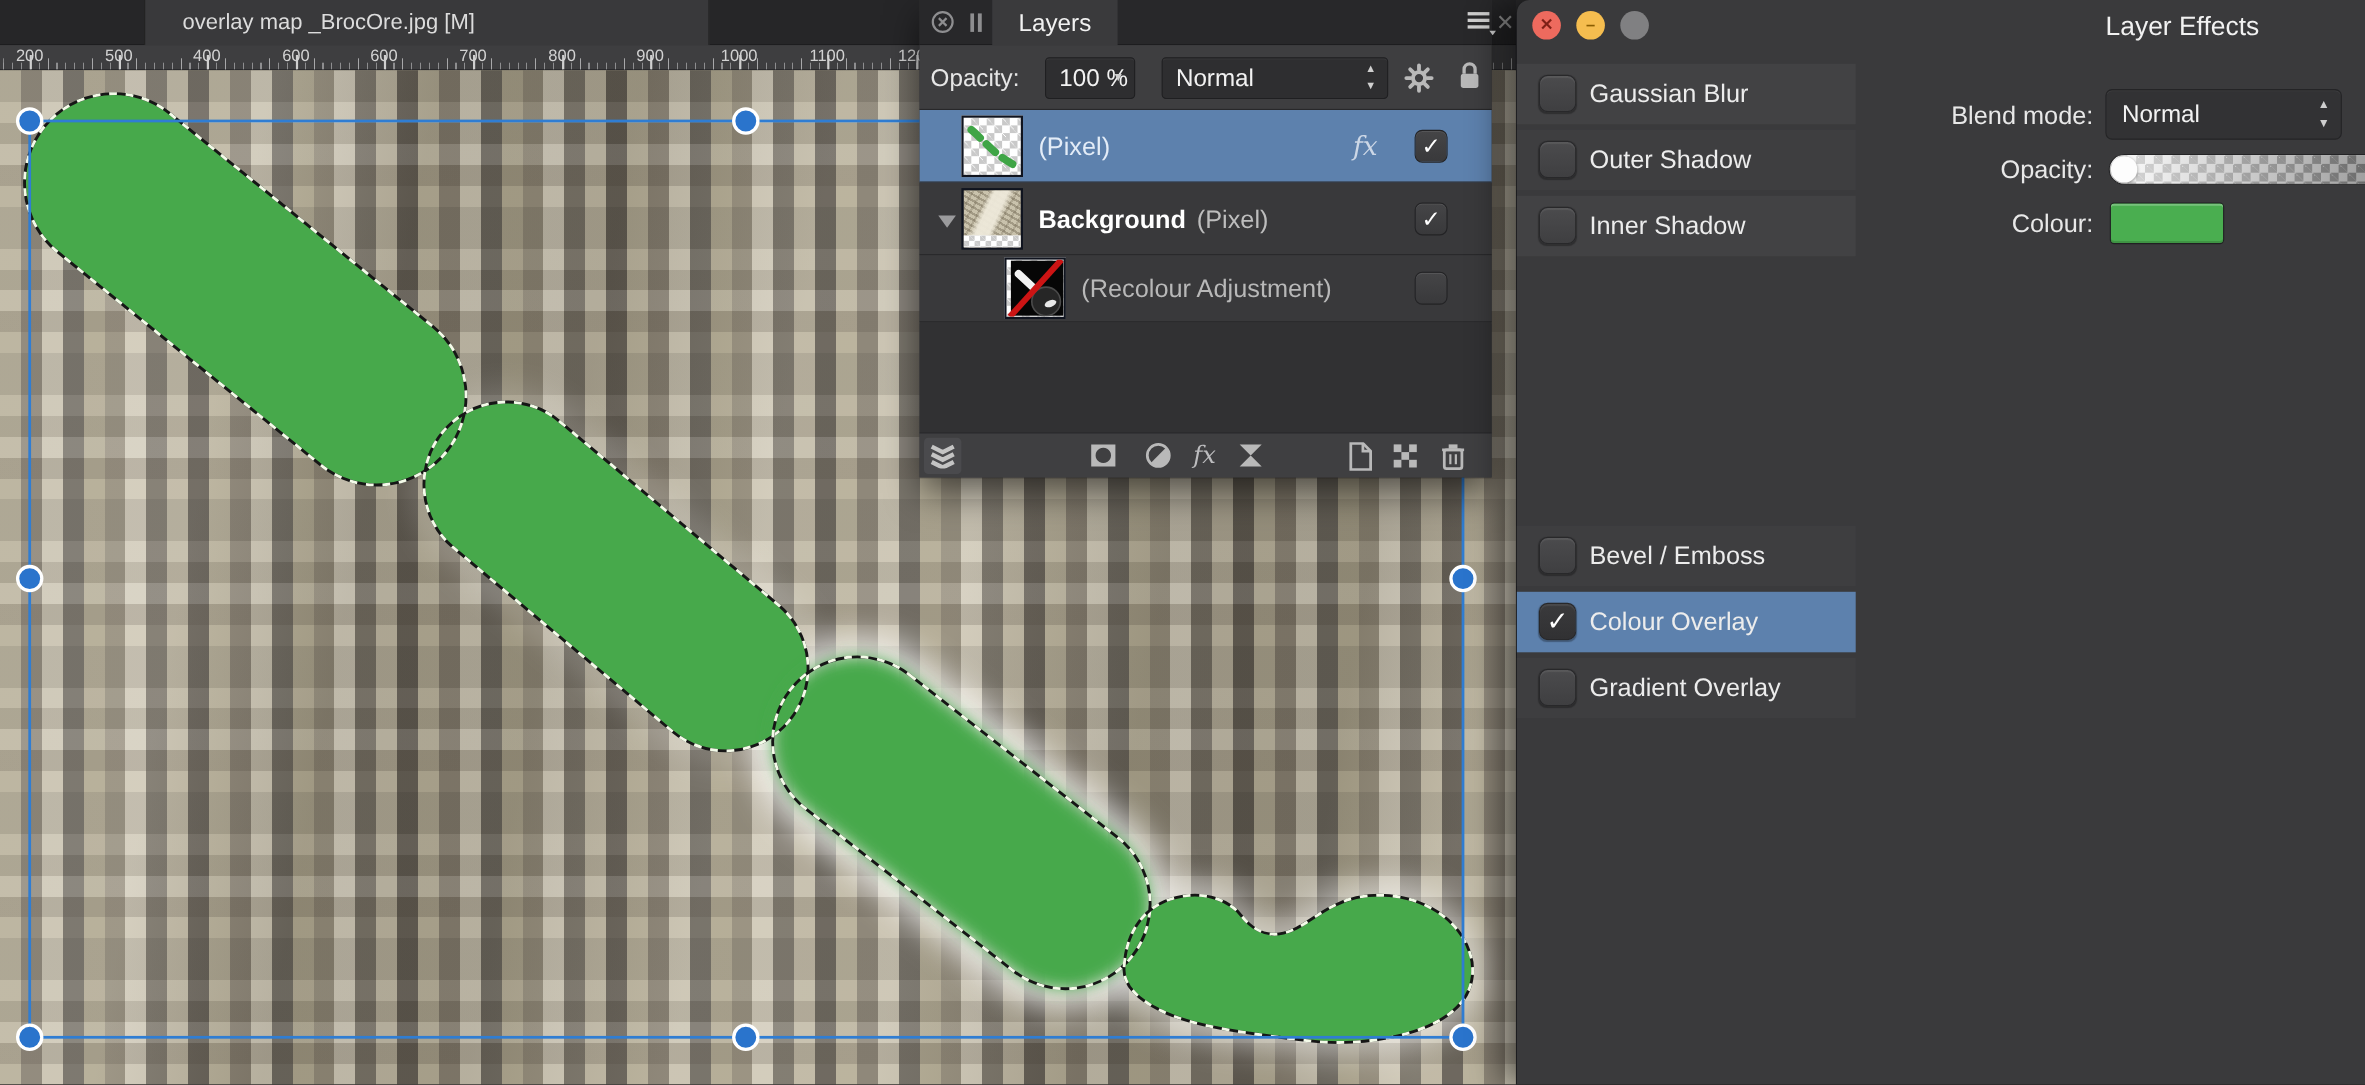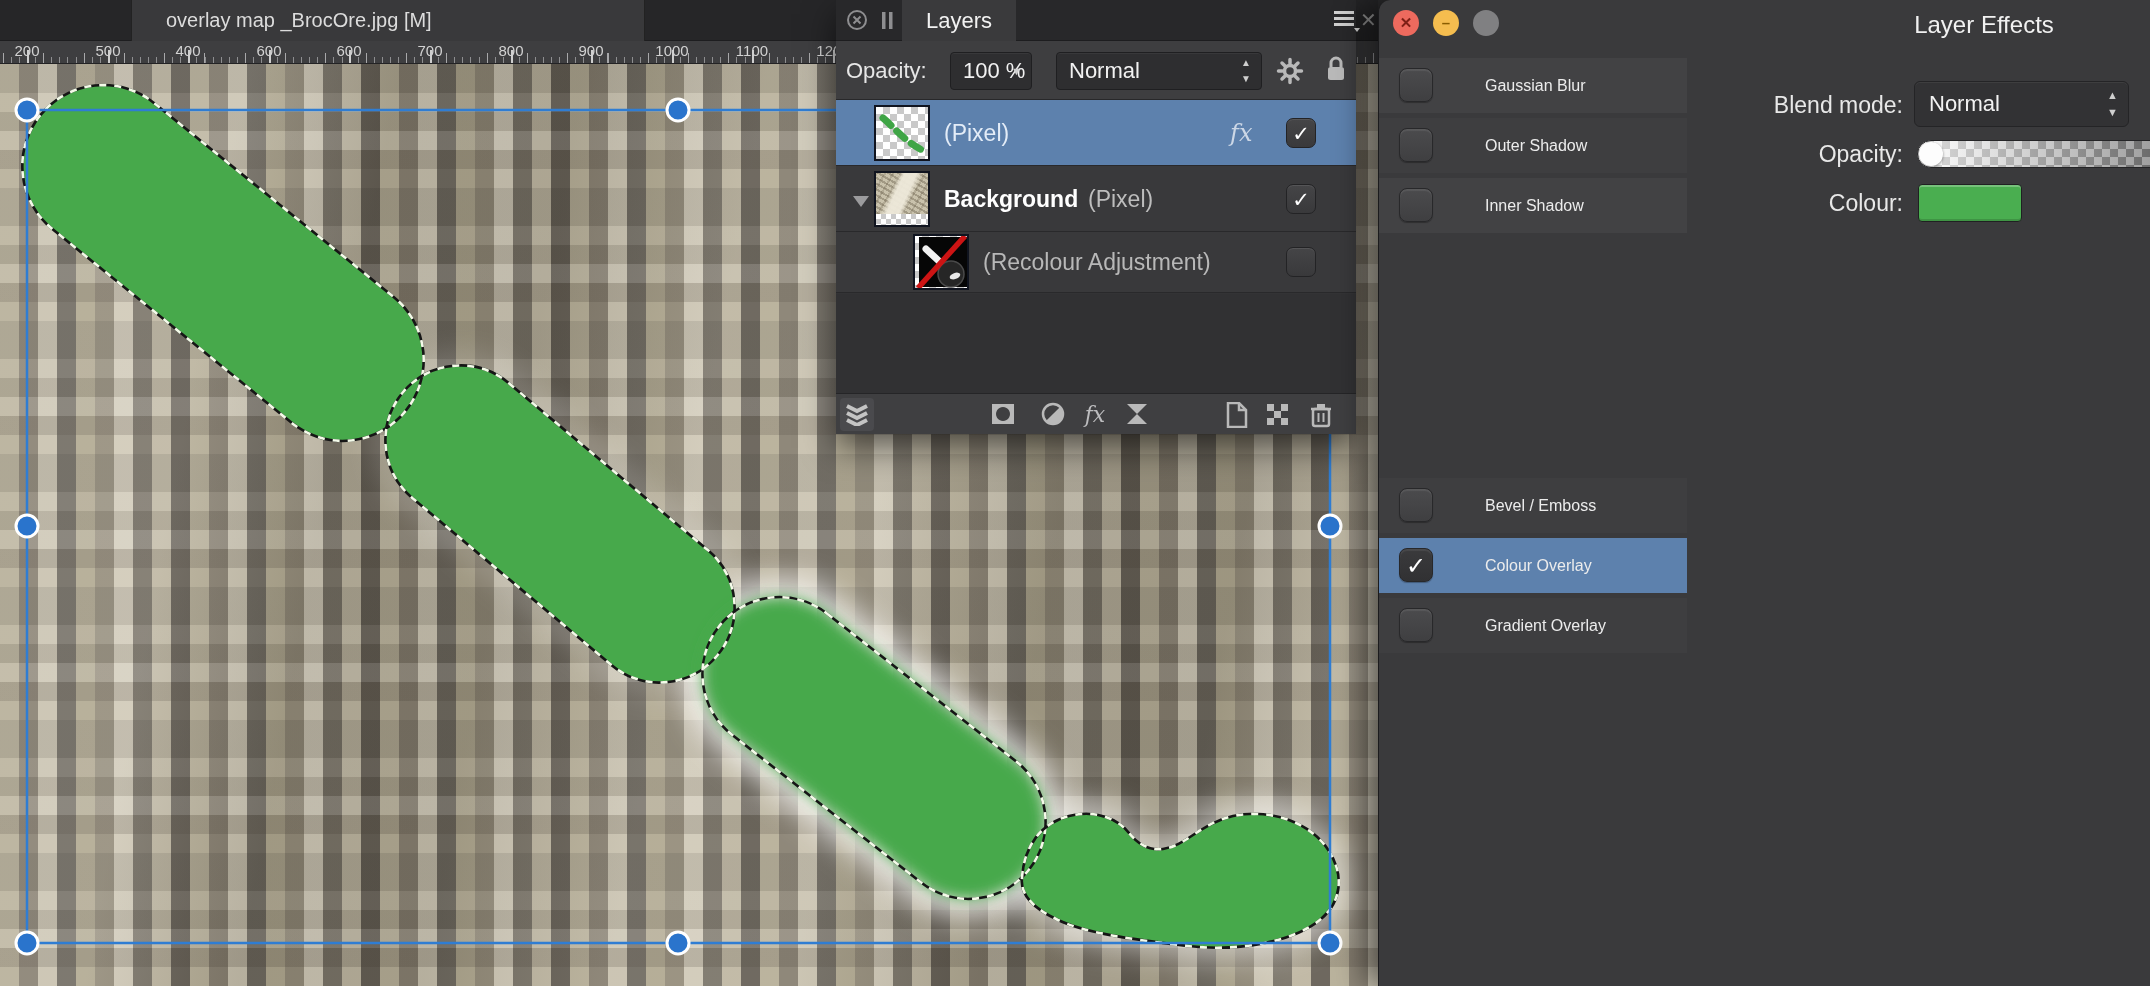--- a/index.html
+++ b/index.html
@@ -80,21 +80,21 @@
   .traffic { position:absolute; top:10px; width:26px; height:26px; border-radius:50%; text-align:center;
              font-size:15px; line-height:26px; font-weight:bold; }
   .dlg-title { position:absolute; left:480px; top:11px; width:250px; text-align:center; font-size:24px; color:#f1f1f1; }
   .fx-row { position:absolute; left:0; width:308px; height:55px; }
   .fx-row.alt0 { background:#424244; } .fx-row.alt1 { background:#3e3e40; }
   .fx-check { position:absolute; left:20px; top:10px; width:34px; height:34px; border-radius:8px;
               background:linear-gradient(#4b4b4d,#3f3f41); border:1px solid #28282a;
               box-shadow:inset 0 2px 1px rgba(255,255,255,.08), 0 1px 1px rgba(0,0,0,.3); text-align:center; }
   .fx-check.on { background:linear-gradient(#3a3a3c,#313133); }
   .fx-check span { color:#fff; font-size:24px; line-height:33px; }
-  .fx-label { position:absolute; left:66px; top:0; line-height:55px; font-size:16px; color:#ececec; white-space:nowrap;margin-left:40px; }
+  .fx-label { position:absolute; left:66px; top:0; line-height:55px; font-size:23px; color:#ececec; white-space:nowrap; }
   .ctl-label { position:absolute; right:247px; font-size:23px; color:#e8e8e8; white-space:nowrap; }
   .blend-box { position:absolute; left:535px; top:81px; width:215px; height:46px; background:#323234;
                border:1px solid #242426; border-radius:6px; box-shadow:inset 0 1px 0 rgba(255,255,255,.06);
                color:#f2f2f2; font-size:22px; }
   .blend-box .dd-val { line-height:44px; left:14px; }
   .blend-box .dd-stepper { top:5px; font-size:11px; line-height:17px; }
   .op-slider { position:absolute; left:538px; top:140px; width:234px; height:28px;
                border:1px solid #242426; border-radius:14px 0 0 14px; overflow:hidden;
                background-color:#fff;
                background-image:linear-gradient(90deg, rgba(255,255,255,.65), rgba(45,45,45,.45)),

